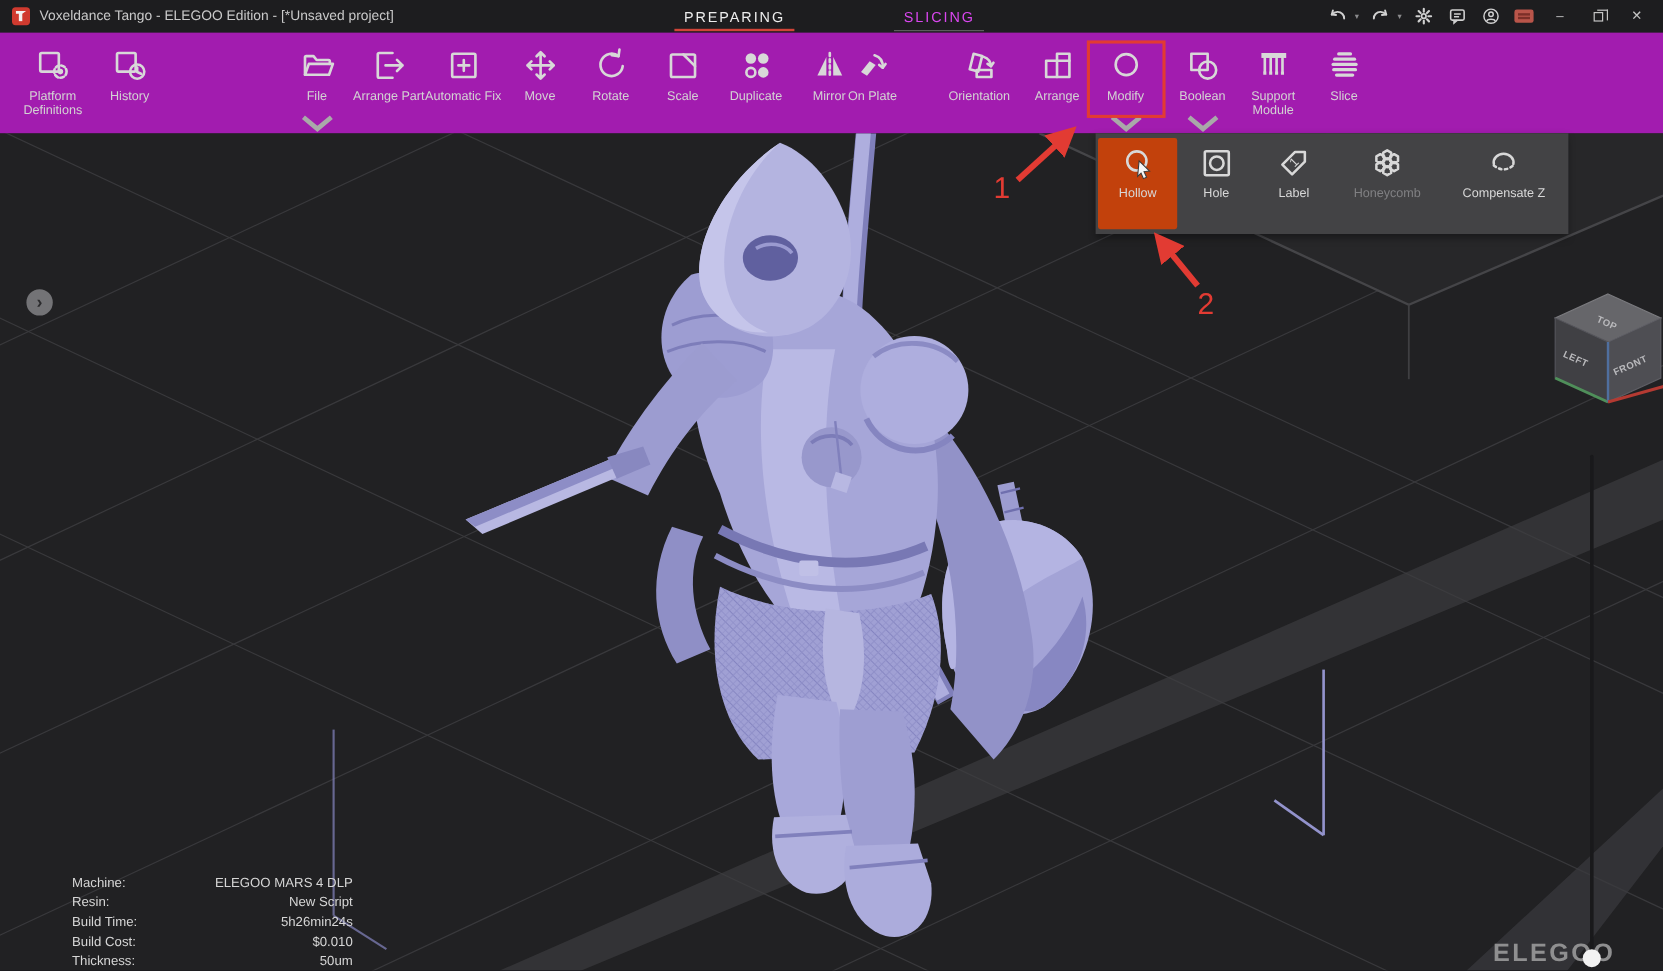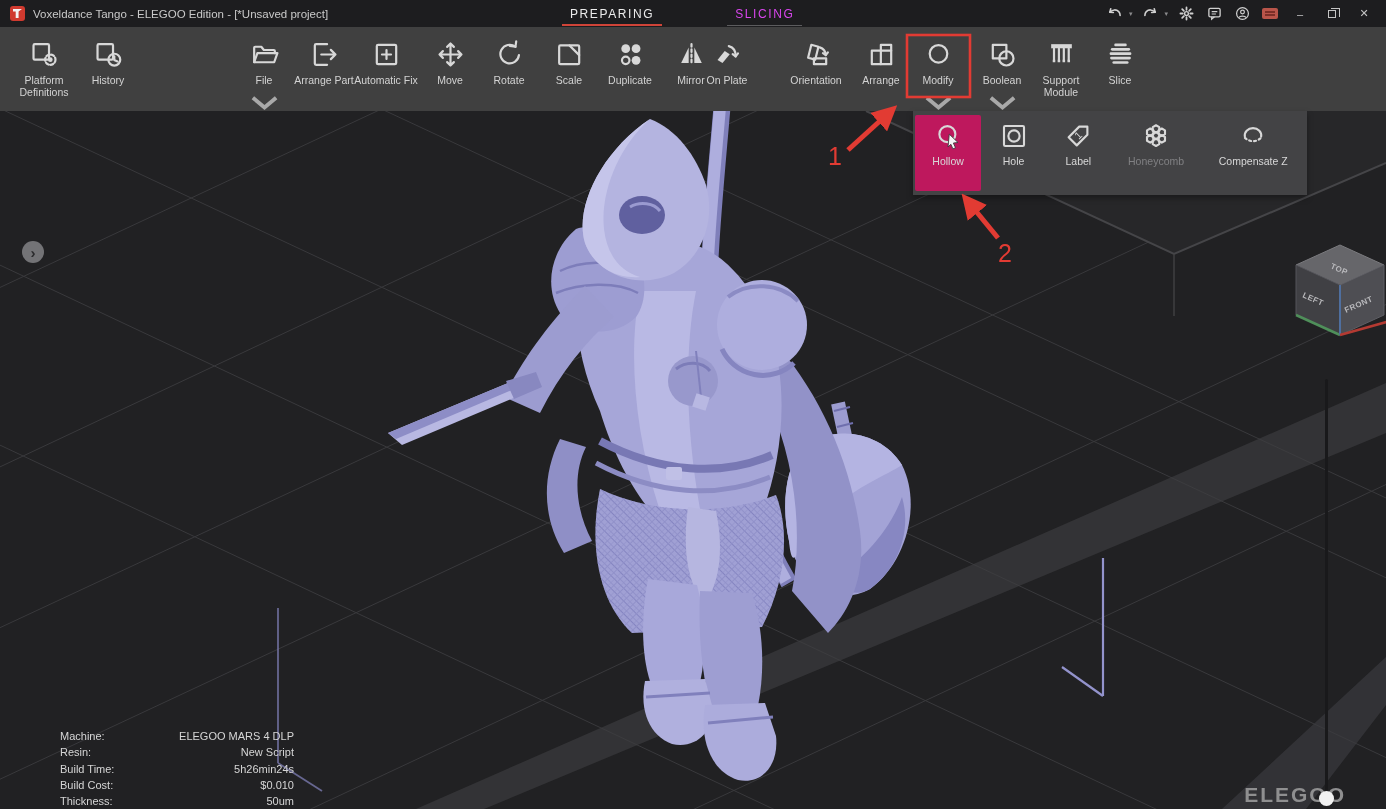--- a/index.html
+++ b/index.html
@@ -4,49 +4,49 @@
 <style>
   *{margin:0;padding:0;box-sizing:border-box}
   html,body{width:1386px;height:809px;background:#161618;font-family:"Liberation Sans",sans-serif;overflow:hidden}
   .app{position:relative;width:1386px;height:809px;background:#212123;overflow:hidden}
 
   
   .titlebar{position:absolute;top:0;left:0;width:100%;height:27px;background:#1d1d1f;display:flex;align-items:center;z-index:50}
   .app-logo{width:15px;height:15px;margin-left:10px;border-radius:3px;background:#d03a2f;position:relative;flex:0 0 auto}
   .app-logo::after{content:"";position:absolute;left:3px;top:3px;width:9px;height:9px;background:#f2f2f2;clip-path:polygon(0 0,100% 0,62% 28%,62% 100%,30% 100%,30% 28%,0 28%)}
   .app-title{color:#c9c9c9;font-size:11.5px;margin-left:8px;white-space:nowrap}
-  .tabs{position:absolute;left:560px;top:0;height:42px;display:flex;gap:61px}
+  .tabs{position:absolute;left:560px;top:0;height:42px;display:flex;gap:79px}
   .tab{position:relative;height:27px;display:flex;align-items:center;padding:0 10px;font-size:12px;letter-spacing:1.6px;cursor:default}
   .tab.active{color:#ececec}
   .tab.inactive{color:#d946ef}
   .tab.active::after{content:"";position:absolute;left:2px;right:2px;bottom:1px;height:2px;background:#d04438}
   .tab.inactive::after{content:"";position:absolute;left:2px;right:2px;bottom:1px;height:1px;background:#5c5c5e}
   .tb-right{position:absolute;right:0;top:0;height:27px;display:flex;align-items:center;gap:4px;padding-right:8px}
   .tb-ic{width:24px;height:24px;display:flex;align-items:center;justify-content:center}
   .tb-ic svg{width:15px;height:15px}
   .caret-dot{color:#8b8b8d;font-size:7px;margin:0 2px 0 -2px}
   .member-card{width:16px;height:11px;border-radius:2px;background:#b9554a;position:relative}
   .member-card::after{content:"";position:absolute;left:3px;top:3px;right:3px;height:1.5px;background:#7c2f28;box-shadow:0 3px 0 #7c2f28}
   .win-btn{width:28px;height:24px;display:flex;align-items:center;justify-content:center;color:#c4c4c4;font-size:11px}
   .restore-box{width:8px;height:8px;border:1px solid #c4c4c4;position:relative}
   .restore-box::before{content:"";position:absolute;left:2px;top:-3px;width:8px;height:8px;border:1px solid #c4c4c4;border-left:none;border-bottom:none}
 
   
-  .toolbar{position:absolute;top:27px;left:0;width:100%;height:84px;background:#404040;z-index:40}
+  .toolbar{position:absolute;top:27px;left:0;width:100%;height:84px;background:#a21caf;z-index:40}
   .tb-item{position:absolute;top:12px;width:68px;display:flex;flex-direction:column;align-items:center;color:#d3d3d3;font-size:10.5px;line-height:12px;text-align:center;cursor:default}
   .tb-item svg{width:31px;height:31px;margin-bottom:4px;flex:0 0 auto}
   .ic{stroke:#d8d8d8;fill:none;stroke-width:1.7;stroke-linecap:round;stroke-linejoin:round}
   .icf{fill:#d8d8d8;stroke:none}
   .mini-caret{width:7px;height:4px;margin-top:2px}
 
   
   .modify-menu{position:absolute;top:111px;left:913px;width:394px;height:84px;background:#434345;display:flex;align-items:stretch;padding:4px 2px;z-index:45;box-shadow:0 3px 6px rgba(0,0,0,.35)}
   .mm-item{position:relative;flex:1 1 auto;display:flex;flex-direction:column;align-items:center;justify-content:flex-start;padding-top:6px;color:#d8d8d8;font-size:10.5px;line-height:12px;text-align:center;border-radius:2px;cursor:default}
   .mm-item svg{width:30px;height:30px;margin-bottom:4px}
-  .mm-item.hovered{background:#be185d}
+  .mm-item.hovered{background:#c2410c}
   .mm-item.disabled{color:#808083}
 
   
   .viewport{position:absolute;top:111px;left:0;width:1386px;height:698px;background:#212123;overflow:hidden;z-index:1}
   .scene{position:absolute;left:0;top:0}
 
   .expand-btn{position:absolute;left:22px;top:130px;width:22px;height:22px;border-radius:50%;background:#737376;color:#2b2b2d;display:flex;align-items:center;justify-content:center;font-size:15px;font-weight:bold;z-index:8;cursor:pointer}
 
   
   .stats{position:absolute;left:60px;top:617px;width:234px;z-index:6;color:#d6d6d6;font-size:11px;line-height:16.3px}

